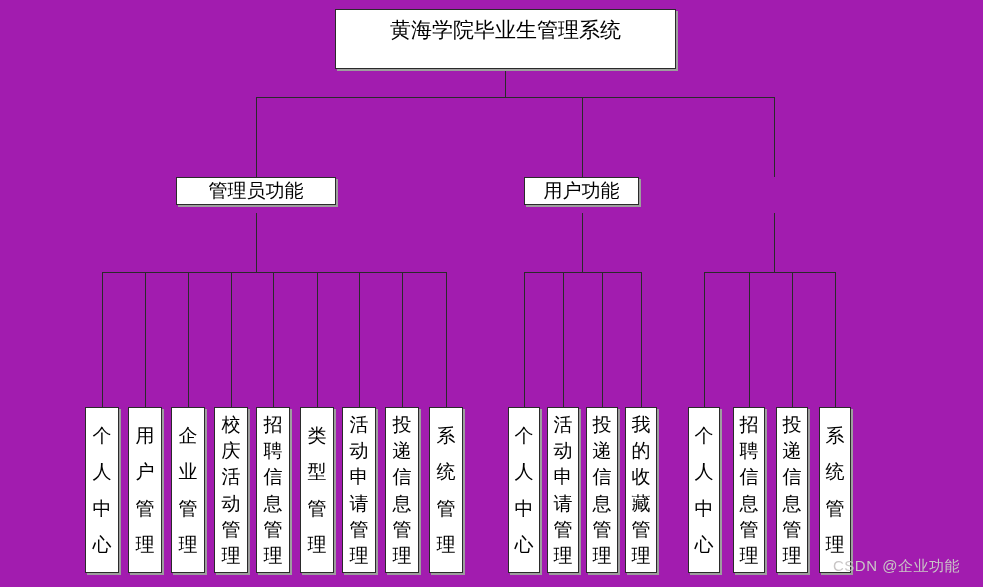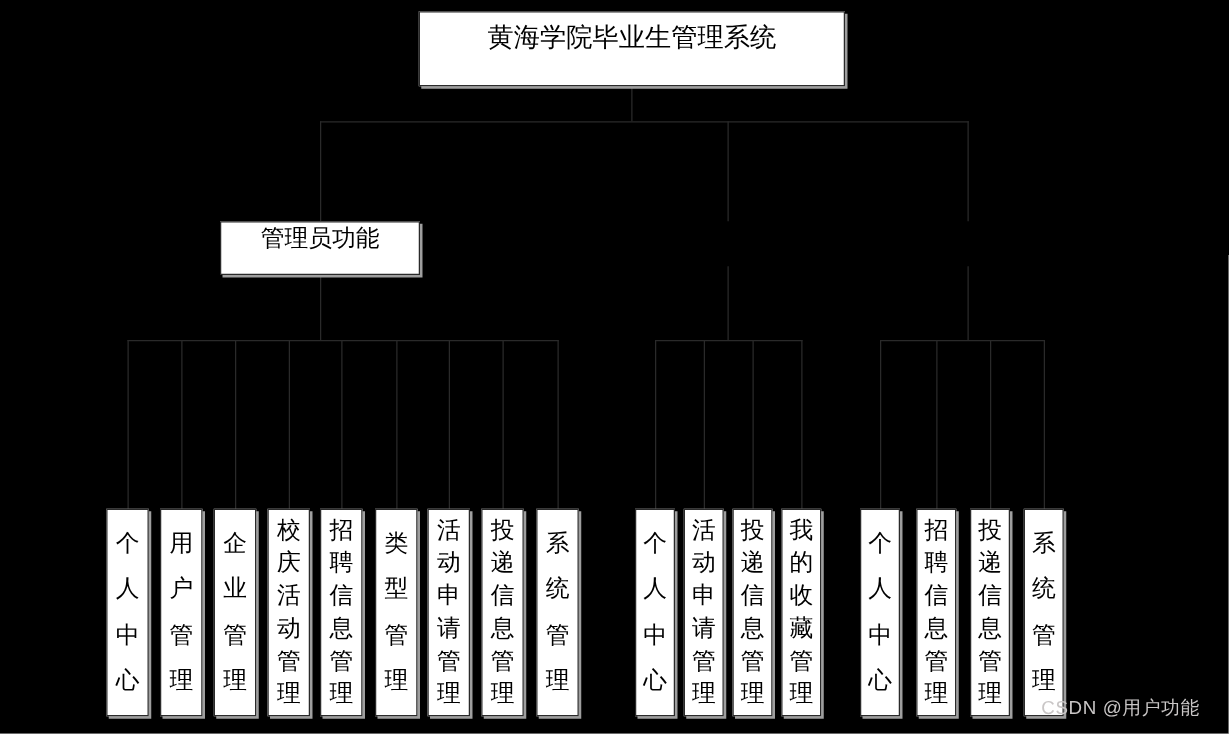--- a/index.html
+++ b/index.html
@@ -1,19 +1,19 @@
 <!DOCTYPE html>
 <html><head>
 <meta charset="utf-8">
 <style>
   html,body{margin:0;padding:0;background:#ffffff;}
   .canvas{
     position:relative;
     width:983px;height:587px;
-    background:#000000;
+    background:#a21caf;
     font-family:"Liberation Sans","DejaVu Sans",sans-serif;
     color:#000;
     overflow:hidden;
   }
   .line{position:absolute;background:#2a2a2a;}
   .line.v{width:1px;}
   .line.h{height:1px;}
   .box{
     position:absolute;
     box-sizing:border-box;
@@ -21,21 +21,21 @@
     border:1px solid #2a2a2a;
     box-shadow:2px 2px 0 #9e9e9e;
   }
   .root{
     left:335px;top:9px;width:341px;height:60px;
     text-align:center;
     font-size:21px;
     padding-top:6px;
   }
   .lvl2{
-    top:177px;height:43px;
+    top:177px;height:28px;
     display:flex;align-items:flex-start;justify-content:center;
     font-size:19px;
   }
   .lvl2.admin{left:176px;width:160px;}
   .lvl2.user{left:524px;width:115px;}
   .lvl2.ent{left:720px;width:108px;}
   .leaf{
     top:407px;height:166px;
     display:flex;flex-direction:column;
     justify-content:space-evenly;align-items:center;
@@ -89,20 +89,23 @@
   <div class="line v" style="left:792px;top:272px;height:135px"></div>
   <div class="line v" style="left:835px;top:272px;height:135px"></div>
 
   <div class="box root">
     <span>黄海学院毕业生管理系统</span>
   </div>
 
   <div class="box lvl2 admin">
     <span>管理员功能</span>
   </div>
+  <div class="box lvl2 user">
+    <span>用户功能</span>
+  </div>
 
   <div class="box leaf w34 vtext" style="left:85px">
       <span>个</span>
       <span>人</span>
       <span>中</span>
       <span>心</span>
     </div>
   <div class="box leaf w34 vtext" style="left:128px">
       <span>用</span>
       <span>户</span>
@@ -213,15 +216,15 @@
       <span>管</span>
       <span>理</span>
     </div>
   <div class="box leaf w32 vtext" style="left:819px">
       <span>系</span>
       <span>统</span>
       <span>管</span>
       <span>理</span>
     </div>
 
-  <div class="watermark">CSDN @用户功能</div>
+  <div class="watermark">CSDN @企业功能</div>
 
 </div>
 
 </body></html>

